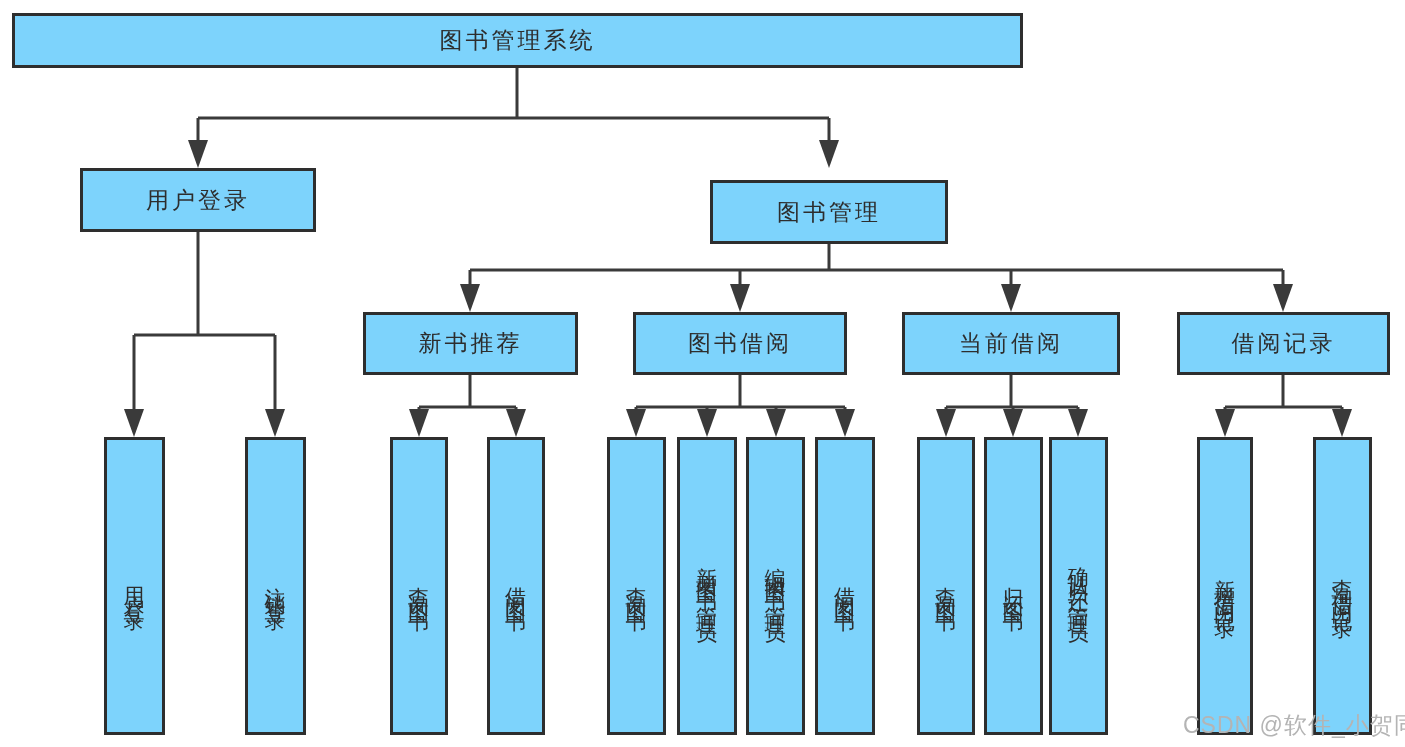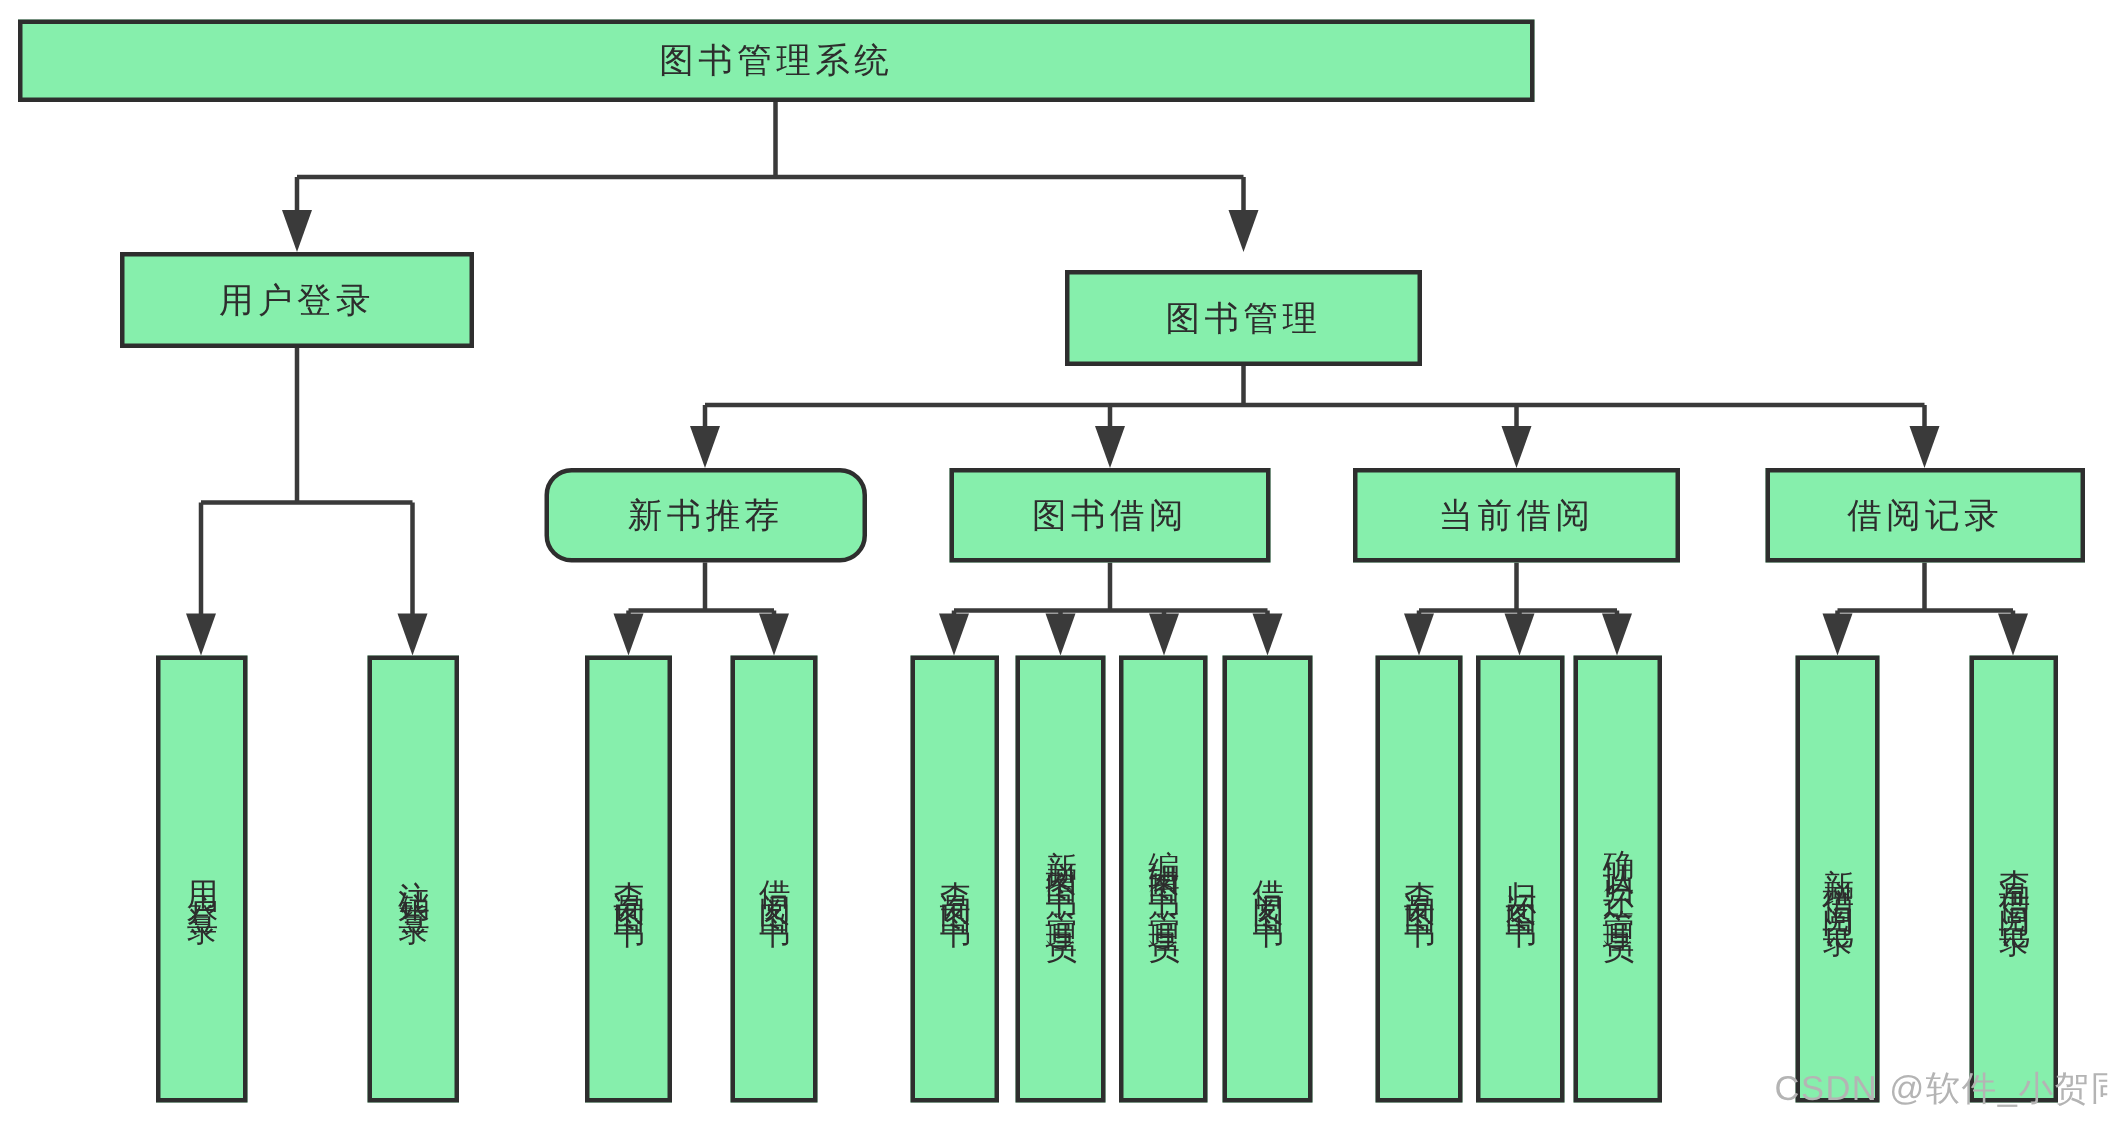--- a/index.html
+++ b/index.html
@@ -17,21 +17,21 @@
   }
   .connectors {
     position: absolute;
     left: 0;
     top: 0;
     pointer-events: none;
   }
   .box {
     position: absolute;
     box-sizing: border-box;
-    background: #86efac;
+    background: #7dd3fc;
     border: 3px solid #2e2e2e;
     display: flex;
     align-items: center;
     justify-content: center;
     color: #2d2d2d;
   }
   .box .h-label {
     font-size: 23px;
     letter-spacing: 3px;
     white-space: nowrap;
@@ -106,21 +106,21 @@
     <span class="h-label">图书管理系统</span>
   </div>
 
   <div class="box" style="left:80px; top:168px; width:236px; height:64px;">
     <span class="h-label">用户登录</span>
   </div>
   <div class="box" style="left:710px; top:180px; width:238px; height:64px;">
     <span class="h-label">图书管理</span>
   </div>
 
-  <div class="box" style="left:363px; top:312px; width:215px; height:63px;border-radius:18px;">
+  <div class="box" style="left:363px; top:312px; width:215px; height:63px;">
     <span class="h-label">新书推荐</span>
   </div>
   <div class="box" style="left:633px; top:312px; width:214px; height:63px;">
     <span class="h-label">图书借阅</span>
   </div>
   <div class="box" style="left:902px; top:312px; width:218px; height:63px;">
     <span class="h-label">当前借阅</span>
   </div>
   <div class="box" style="left:1177px; top:312px; width:213px; height:63px;">
     <span class="h-label">借阅记录</span>

